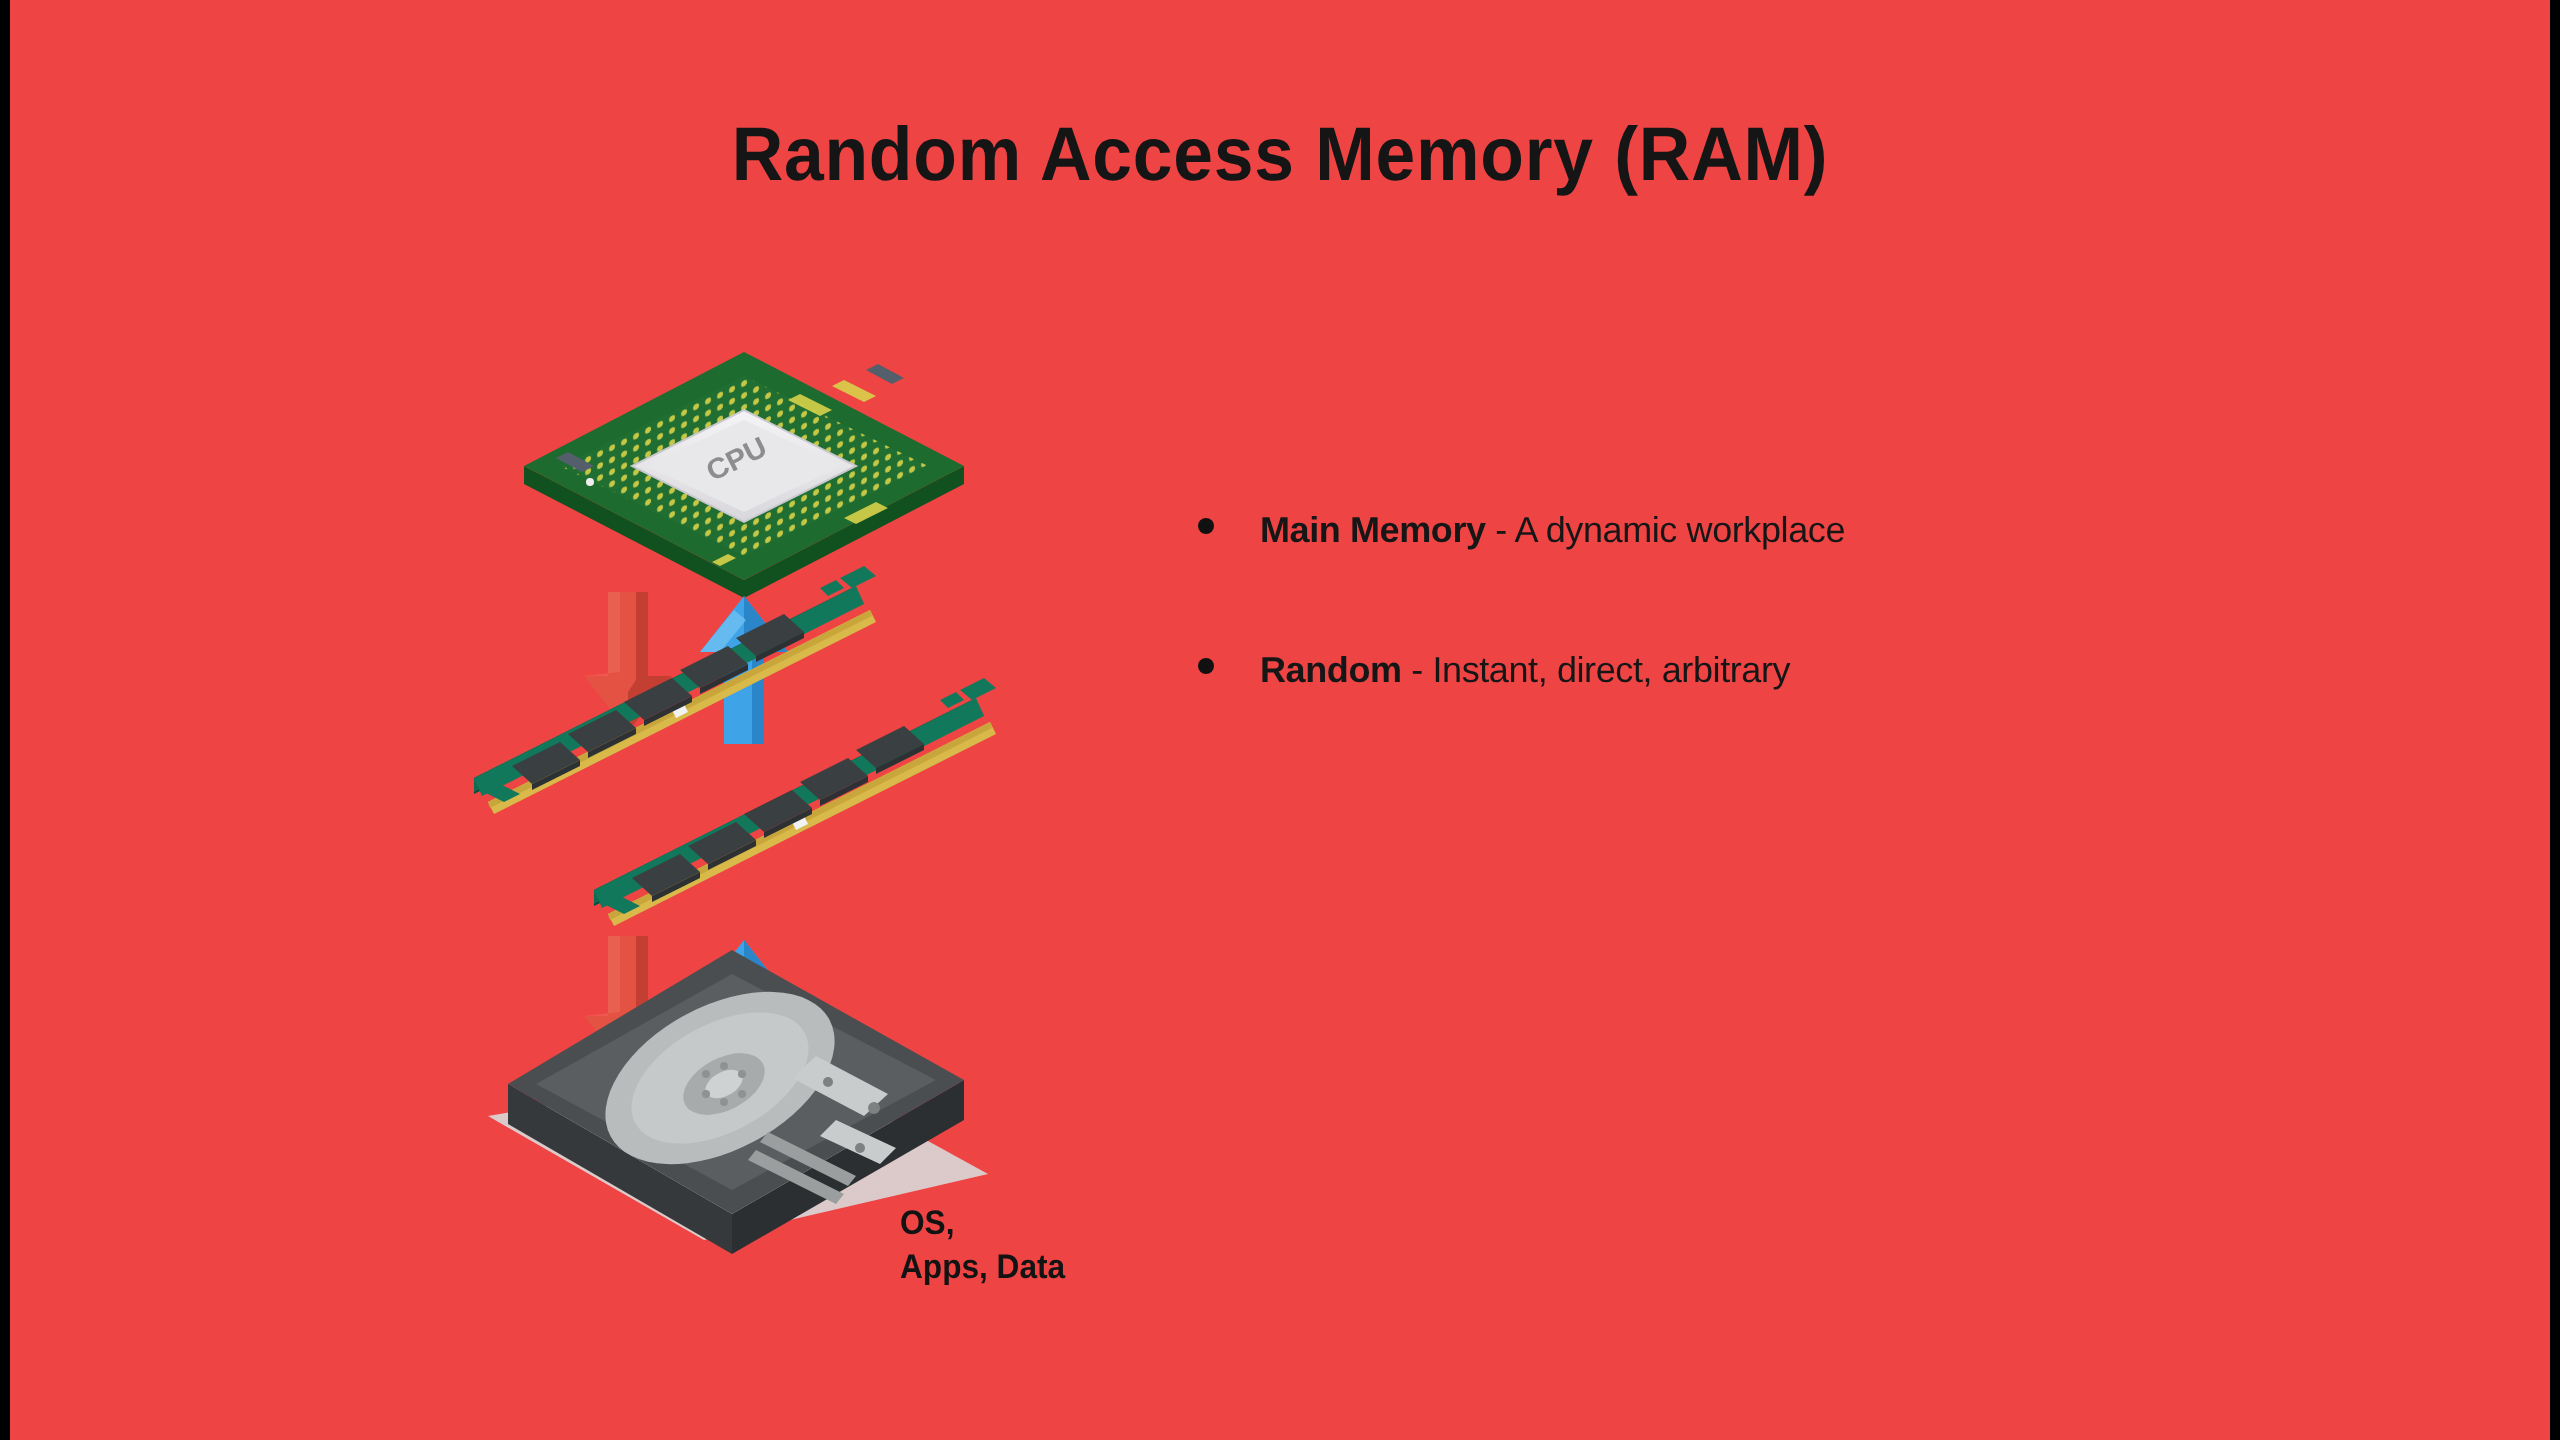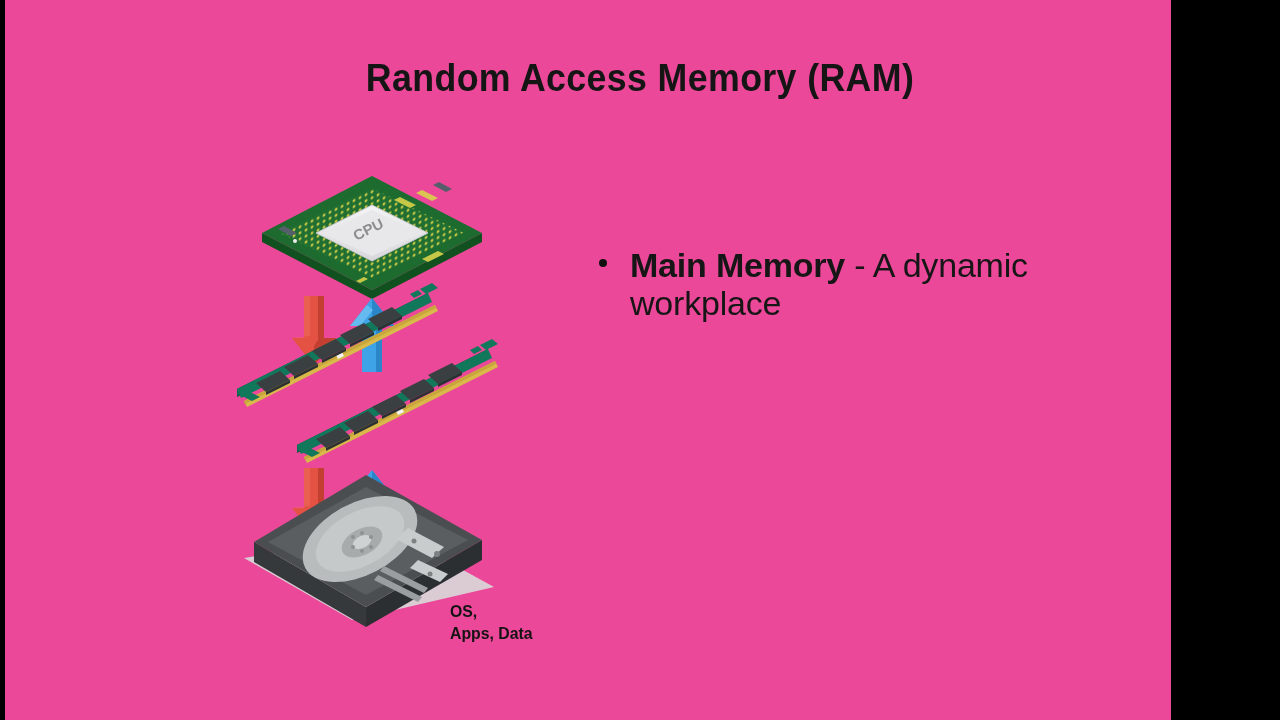--- a/index.html
+++ b/index.html
@@ -9,23 +9,23 @@
   }
   body {
     width: 1280px;
     height: 720px;
     overflow: hidden;
   }
   .slide {
     position: absolute;
     left: 0;
     top: 0;
-    width: 1171px;
+    width: 1280px;
     height: 720px;
-    background: #ec4899;
+    background: #ef4444;
     overflow: hidden;
   }
   .letterbox {
     position: absolute;
     top: 0;
     width: 5px;
     height: 720px;
     background: #000000;
     z-index: 50;
   }
@@ -53,21 +53,21 @@
     position: absolute;
     left: 596px;
     top: 246px;
     width: 470px;
   }
   .bullet {
     position: relative;
     padding-left: 34px;
     margin-bottom: 32px;
     font-family: "Liberation Sans", sans-serif;
-    font-size: 34px;
+    font-size: 18px;
     line-height: 38px;
     color: #161616;
     letter-spacing: -0.2px;
   }
   .bullet .dot {
     position: absolute;
     left: 3px;
     top: 13px;
     width: 8px;
     height: 8px;
@@ -274,18 +274,22 @@
   </div>
 
   <div class="hdd-label">OS,
 Apps, Data</div>
 
   <div class="bullets">
     <div class="bullet">
       <span class="dot"></span>
       <span class="lead">Main Memory</span><span class="rest"> - A dynamic workplace</span>
     </div>
+    <div class="bullet">
+      <span class="dot"></span>
+      <span class="lead">Random</span><span class="rest"> - Instant, direct, arbitrary</span>
+    </div>
   </div>
 
 </div>
 
 <div class="letterbox left"></div>
 <div class="letterbox right"></div>
 
 </body></html>

